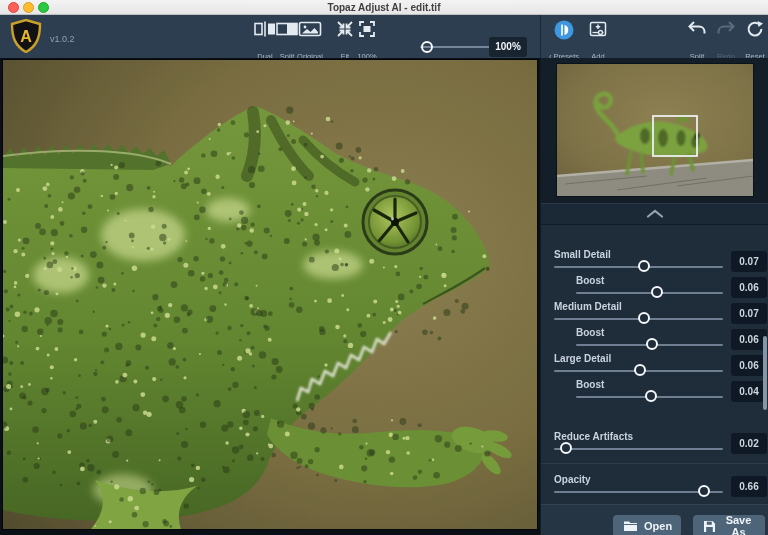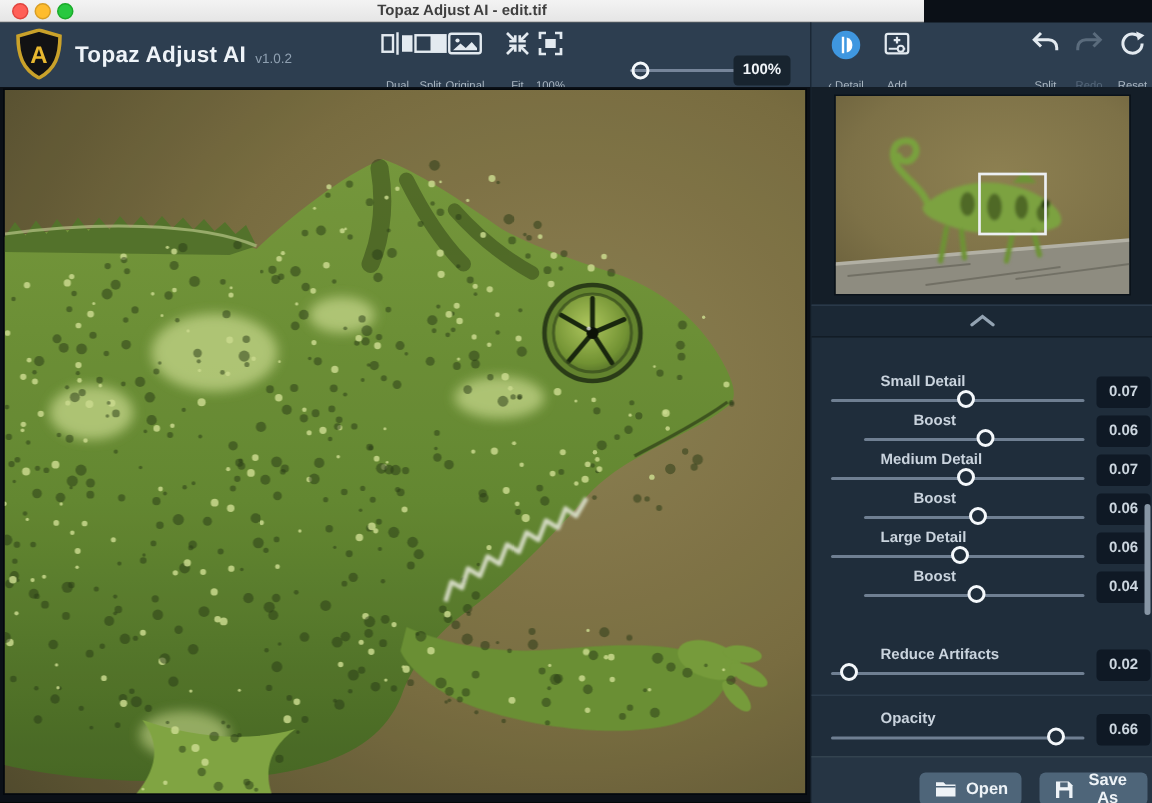--- a/index.html
+++ b/index.html
@@ -1,20 +1,20 @@
 <!DOCTYPE html>
 <html><head>
 <meta charset="utf-8">
 <style>
   html,body{margin:0;padding:0;background:#000;}
   #window{position:relative;width:768px;height:535px;overflow:hidden;
     font-family:"Liberation Sans","DejaVu Sans",sans-serif;
     -webkit-font-smoothing:antialiased;background:#0b1017;}
   
-  .titlebar{position:absolute;left:0;top:0;width:616px;height:14px;
+  .titlebar{position:absolute;left:0;top:0;width:768px;height:14px;
     background:linear-gradient(#f3f3f3,#e6e6e6);border-bottom:1px solid #bfbfbf;}
   .titlebar .title{position:absolute;left:0;right:0;top:0;height:14px;line-height:15px;
     text-align:center;font-size:10px;font-weight:bold;color:#3f3f3f;}
   .tl{position:absolute;top:2px;width:9px;height:9px;border-radius:50%;}
   .tl.red{left:8px;background:#ff5f57;border:0.5px solid #e0443e;}
   .tl.yel{left:23px;background:#febc2e;border:0.5px solid #d89e24;}
   .tl.grn{left:38px;background:#28c840;border:0.5px solid #1aab29;}
   
   .toolbar{position:absolute;left:0;top:15px;width:768px;height:43px;background:#2d3e50;
     border-bottom:1px solid #16202b;}
@@ -42,21 +42,21 @@
   .thumbwrap svg{position:absolute;left:16px;top:6px;outline:1px solid #0a121a;}
   .collapsebar{position:absolute;left:0;top:145px;width:228px;height:20px;background:#1b2835;
     border-top:1px solid #2a3949;border-bottom:1px solid #121c26;}
   .collapsebar svg{position:absolute;left:104px;top:5px;}
   .sectionhdr{position:absolute;left:0;top:166px;width:228px;height:21px;border-bottom:1px solid #18232f;}
   .sectionhdr .chev{position:absolute;left:16px;top:6px;}
   .sectionhdr .txt{position:absolute;left:44px;top:4px;font-size:11px;font-weight:bold;
     color:#e2e9f0;letter-spacing:1.2px;}
   .sliders{position:absolute;left:0;top:187px;width:228px;height:218px;}
   .srow{position:absolute;left:0;width:228px;height:26px;}
-  .slabel{position:absolute;left:13px;top:0;font-size:10px;font-weight:bold;color:#c9d3dd;margin-left:33px;}
+  .slabel{position:absolute;left:13px;top:0;font-size:10px;font-weight:bold;color:#c9d3dd;}
   .slabel.ind{left:35px;}
   .strack{position:absolute;left:13px;top:17px;width:169px;height:2px;background:#6f7f92;border-radius:1px;}
   .strack.ind{left:35px;width:147px;}
   .sfill{position:absolute;left:0;top:0;height:2px;background:#3f97e0;border-radius:1px;}
   .sknob{position:absolute;top:-6px;width:8px;height:8px;border:2.5px solid #f4f8fb;border-radius:50%;
     background:#1f2d3b;}
   .sval{position:absolute;left:190px;top:2px;width:36px;height:21px;background:#0f1925;border-radius:3px;
     text-align:center;line-height:21px;font-size:10px;font-weight:bold;color:#ccd6df;box-sizing:border-box;}
   .sval.selected{border:1px solid #57a4e8;}
   .sval.selected span{background:#2f74c4;color:#fff;padding:0 2px;border-radius:1px;}
@@ -82,21 +82,20 @@
   </div>
 
   <div class="toolbar">
     <span class="logo">
       <svg width="32" height="34" viewBox="0 0 32 34">
         <path d="M16 1 L30 5 C30 18 27 27 16 33 C5 27 2 18 2 5 Z" fill="#121214" stroke="#caa22a" stroke-width="2.4"></path>
         <text x="16" y="23" font-size="16" font-weight="bold" fill="#e8b830" text-anchor="middle" font-family="Liberation Sans,sans-serif">A</text>
       </svg>
     </span>
     <div class="appname">
-      <span class="nm">Topaz Adjust AI</span>
       <span class="ver">v1.0.2</span>
     </div>
 
     <div class="tb-btn" style="left:250px;width:30px;">
       <span class="ic">
         <svg width="24" height="18" viewBox="0 0 24 18">
           <rect x="2" y="3.5" width="7" height="11" fill="none" stroke="#e3eaf0" stroke-width="1.6"></rect>
           <line x1="12" y1="1.5" x2="12" y2="16.5" stroke="#e3eaf0" stroke-width="1.6"></line>
           <rect x="15" y="3.5" width="7" height="11" fill="#e3eaf0"></rect>
         </svg></span>
@@ -150,21 +149,21 @@
 
     <div class="tb-divider"></div>
 
     <div class="tb-btn" style="left:544px;width:40px;">
       <span class="ic">
         <svg width="20" height="20" viewBox="0 0 20 20">
           <circle cx="10" cy="10" r="9.5" fill="#3f97e0"></circle>
           <path d="M8,4.5 V15.5" stroke="#fff" stroke-width="1.6"></path>
           <path d="M10.5,5 A5.2,5.2 0 0 1 10.5,15 Z" fill="#fff"></path>
         </svg></span>
-      <span class="lb"><span>‹</span> <span>Detail</span></span>
+      <span class="lb"><span>‹</span> <span>Presets</span></span>
     </div>
     <div class="tb-btn" style="left:584px;width:28px;">
       <span class="ic">
         <svg width="20" height="20" viewBox="0 0 20 20">
           <rect x="2.5" y="2.5" width="15" height="13" rx="1.5" fill="none" stroke="#e3eaf0" stroke-width="1.5"></rect>
           <path d="M10,4.5 V9 M7.8,6.8 H12.2" stroke="#e3eaf0" stroke-width="1.5"></path>
           <path d="M4.5,12.5 H15.5" stroke="#e3eaf0" stroke-width="1.3"></path>
           <circle cx="12.5" cy="12.5" r="2" fill="#2d3e50" stroke="#e3eaf0" stroke-width="1.3"></circle>
         </svg></span>
       <span class="lb">Add</span>

